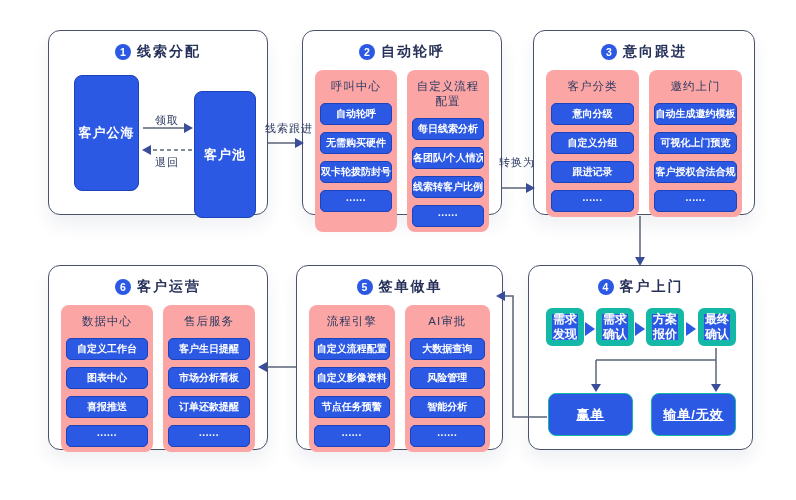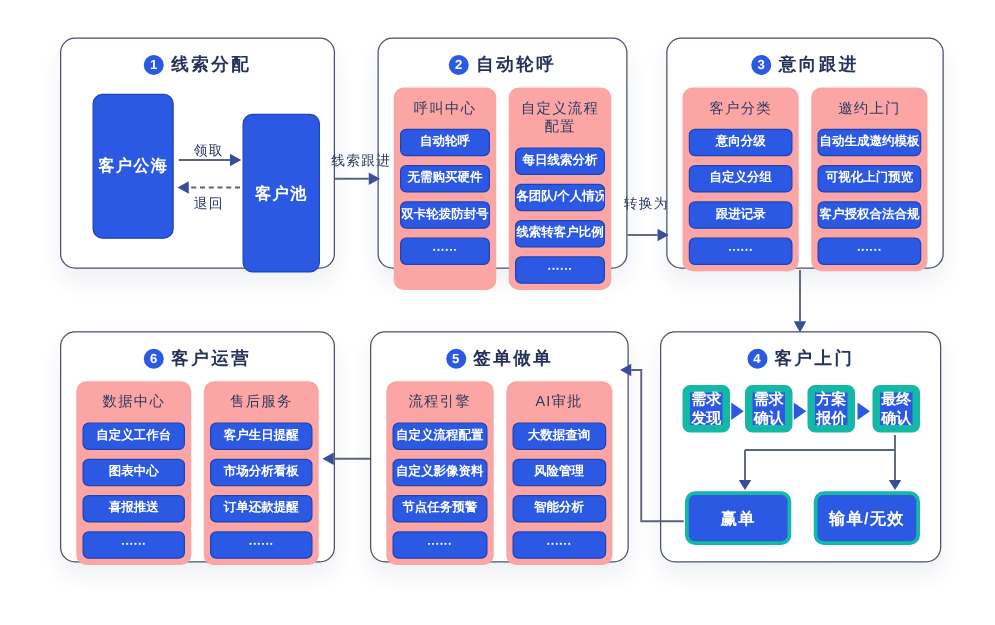--- a/index.html
+++ b/index.html
@@ -51,23 +51,23 @@
   #lbl-leadfollow{left:265px;top:121px;}
   #lbl-convert{left:499px;top:155px;}
   
   .step{
     position:absolute;top:42px;width:38px;height:38px;background:#2c59e3;border:6px solid #14b8a6;
     border-radius:6px;color:#fff;font-weight:bold;font-size:12px;text-align:center;
     display:flex;flex-direction:column;justify-content:center;line-height:1.25;box-sizing:border-box;
   }
   #step1{left:17px;} #step2{left:67px;} #step3{left:117px;} #step4{left:169px;}
   .outcome{
-    position:absolute;top:127px;width:85px;height:43px;background:#2c59e3;border:3px solid #14b8a6;
+    position:absolute;top:127px;width:85px;height:43px;background:#2c59e3;border:1px solid #14b8a6;
     border-radius:8px;color:#fff;font-weight:bold;font-size:13px;display:flex;align-items:center;
-    justify-content:center;letter-spacing:1px;box-sizing:border-box;
+    justify-content:center;letter-spacing:1px;box-sizing:border-box;text-decoration:underline;
   }
   #box-win{left:19px;} #box-lose{left:122px;}
   
   #overlay{position:absolute;left:0;top:0;width:796px;height:500px;pointer-events:none;z-index:20;}
 </style>
 </head>
 <body>
 
 <div id="canvas">
 

